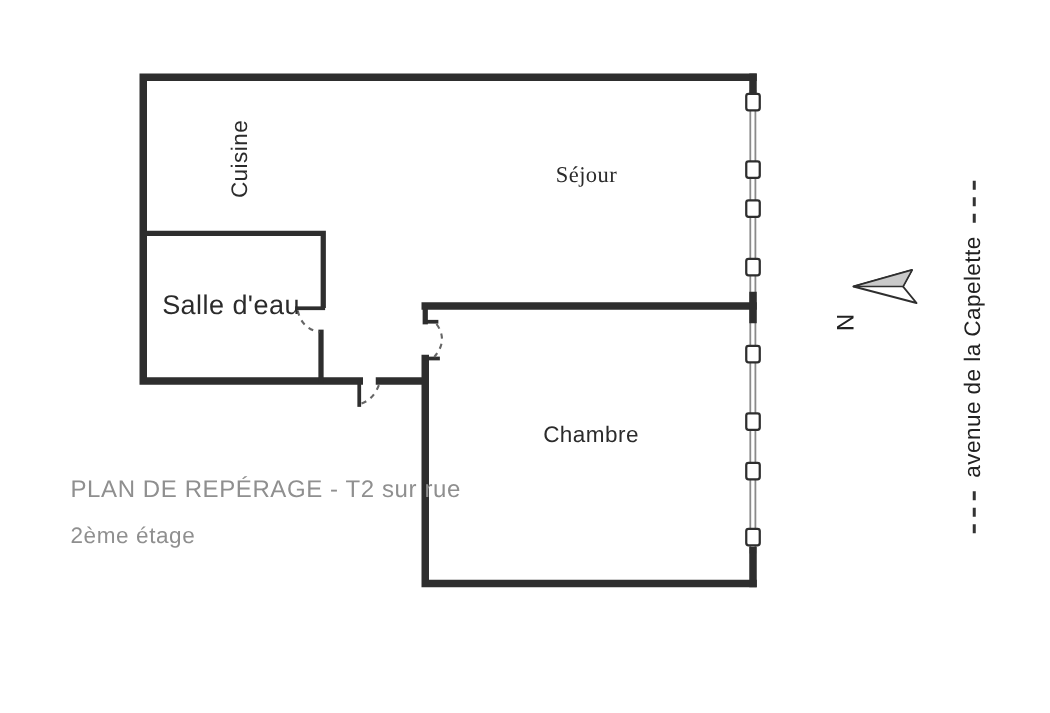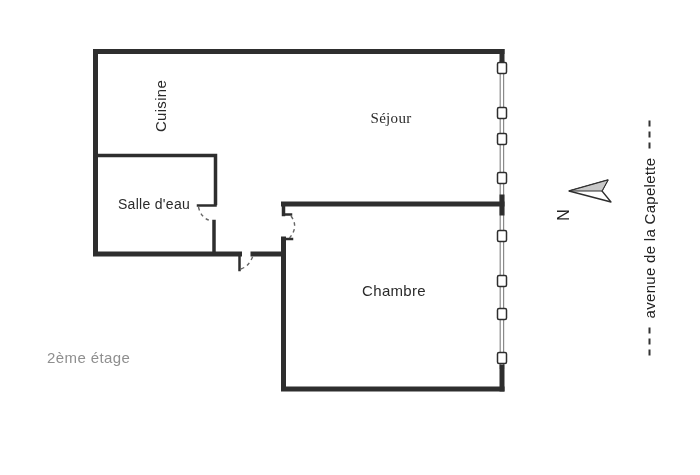--- a/index.html
+++ b/index.html
@@ -9,21 +9,21 @@
     overflow:hidden;
   }
   .canvas{position:relative;width:700px;height:475px;background:#ffffff;}
   .plan-svg{position:absolute;left:0;top:0;}
 
   .room-label{
     position:absolute;transform:translate(-50%,-50%);
     white-space:nowrap;color:#2b2b2b;font-size:15px;letter-spacing:.3px;
   }
   .room-label.vertical{transform:translate(-50%,-50%) rotate(-90deg);}
-  .room-label.small{font-size:14px;}
+  .room-label.small{font-size:18px;}
 
   .annotation{
     position:absolute;white-space:nowrap;color:#8f8f8f;letter-spacing:.4px;
   }
   .annotation.title{left:47px;top:318px;font-size:16px;}
   .annotation.floor{left:47px;top:349px;font-size:15px;}
   .annotation.surface{left:47px;top:381px;font-size:15px;}
 
   .street-label{
     position:absolute;left:649px;top:238px;
@@ -95,20 +95,21 @@
   </svg>
 
   <div class="room-label vertical" style="left:160px;top:106px;">Cuisine</div>
 
   <div class="room-label" style="left:391px;top:118px;font-family:Liberation Serif, serif;">Séjour</div>
 
   <div class="room-label small" style="left:154px;top:204px;">Salle d'eau</div>
 
   <div class="room-label" style="left:394px;top:290px;text-align:right;">Chambre</div>
 
+  <div class="annotation title">PLAN DE REPÉRAGE - T2 sur rue</div>
   <div class="annotation floor">2ème étage</div>
 
   <div class="street-label">
     <span class="street-dash"></span>
     <span>avenue de la Capelette</span>
     <span class="street-dash"></span>
   </div>
 
   <div class="compass-n">N</div>
 

